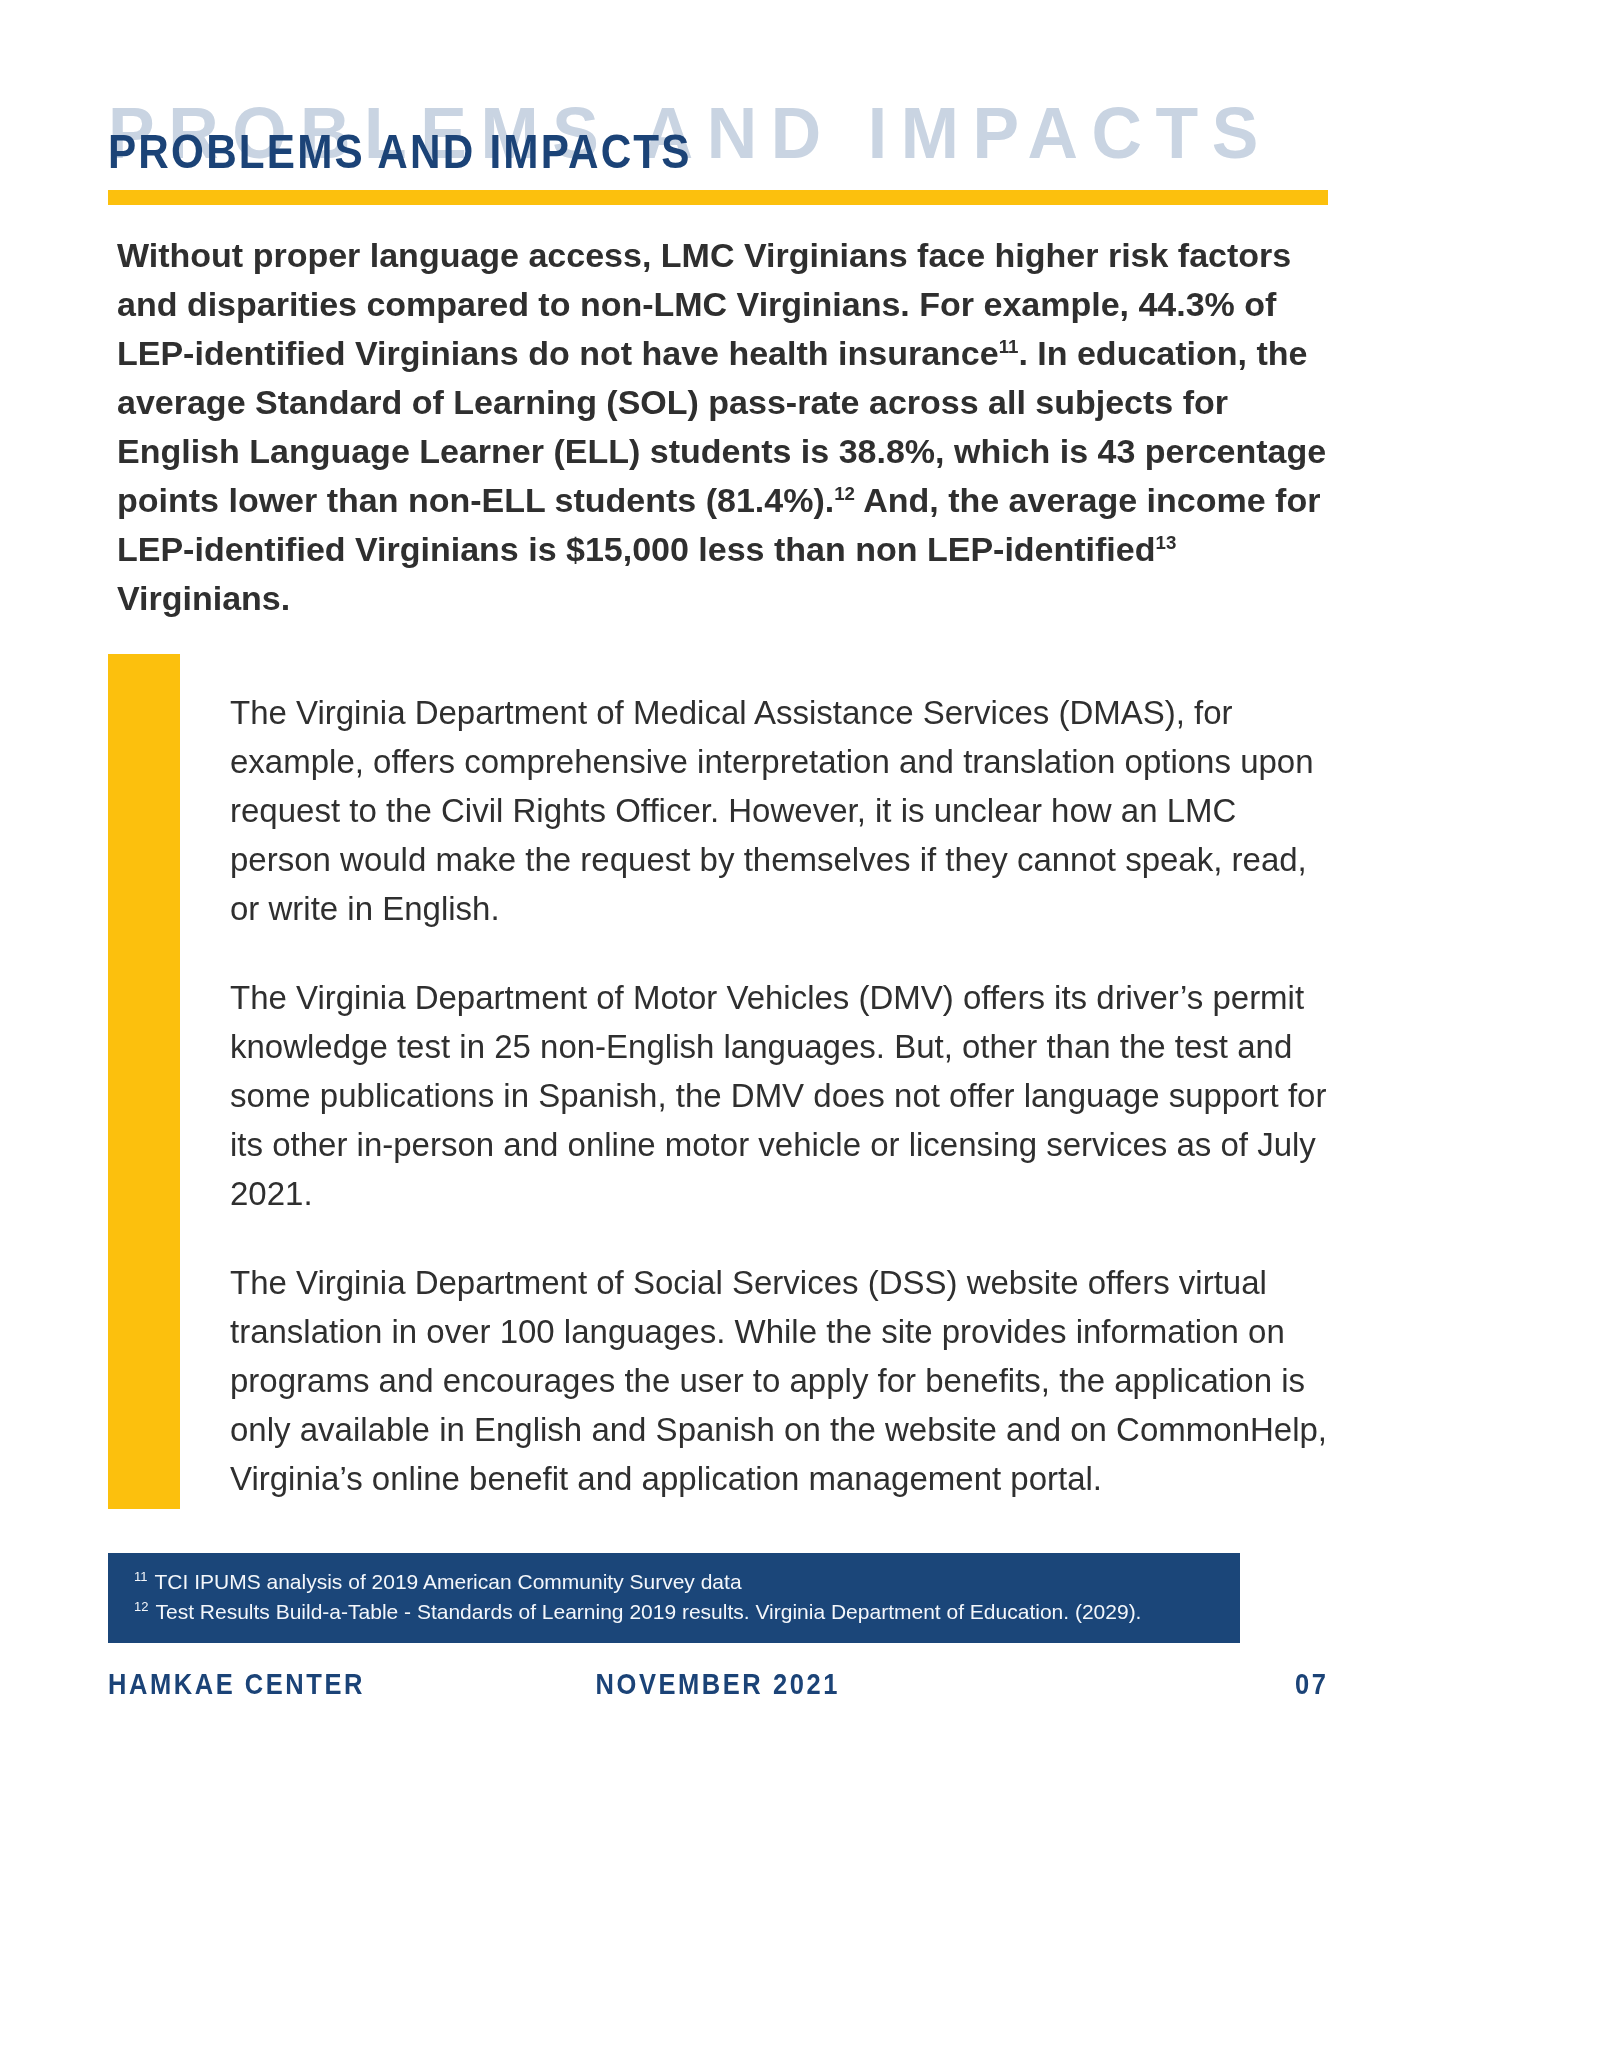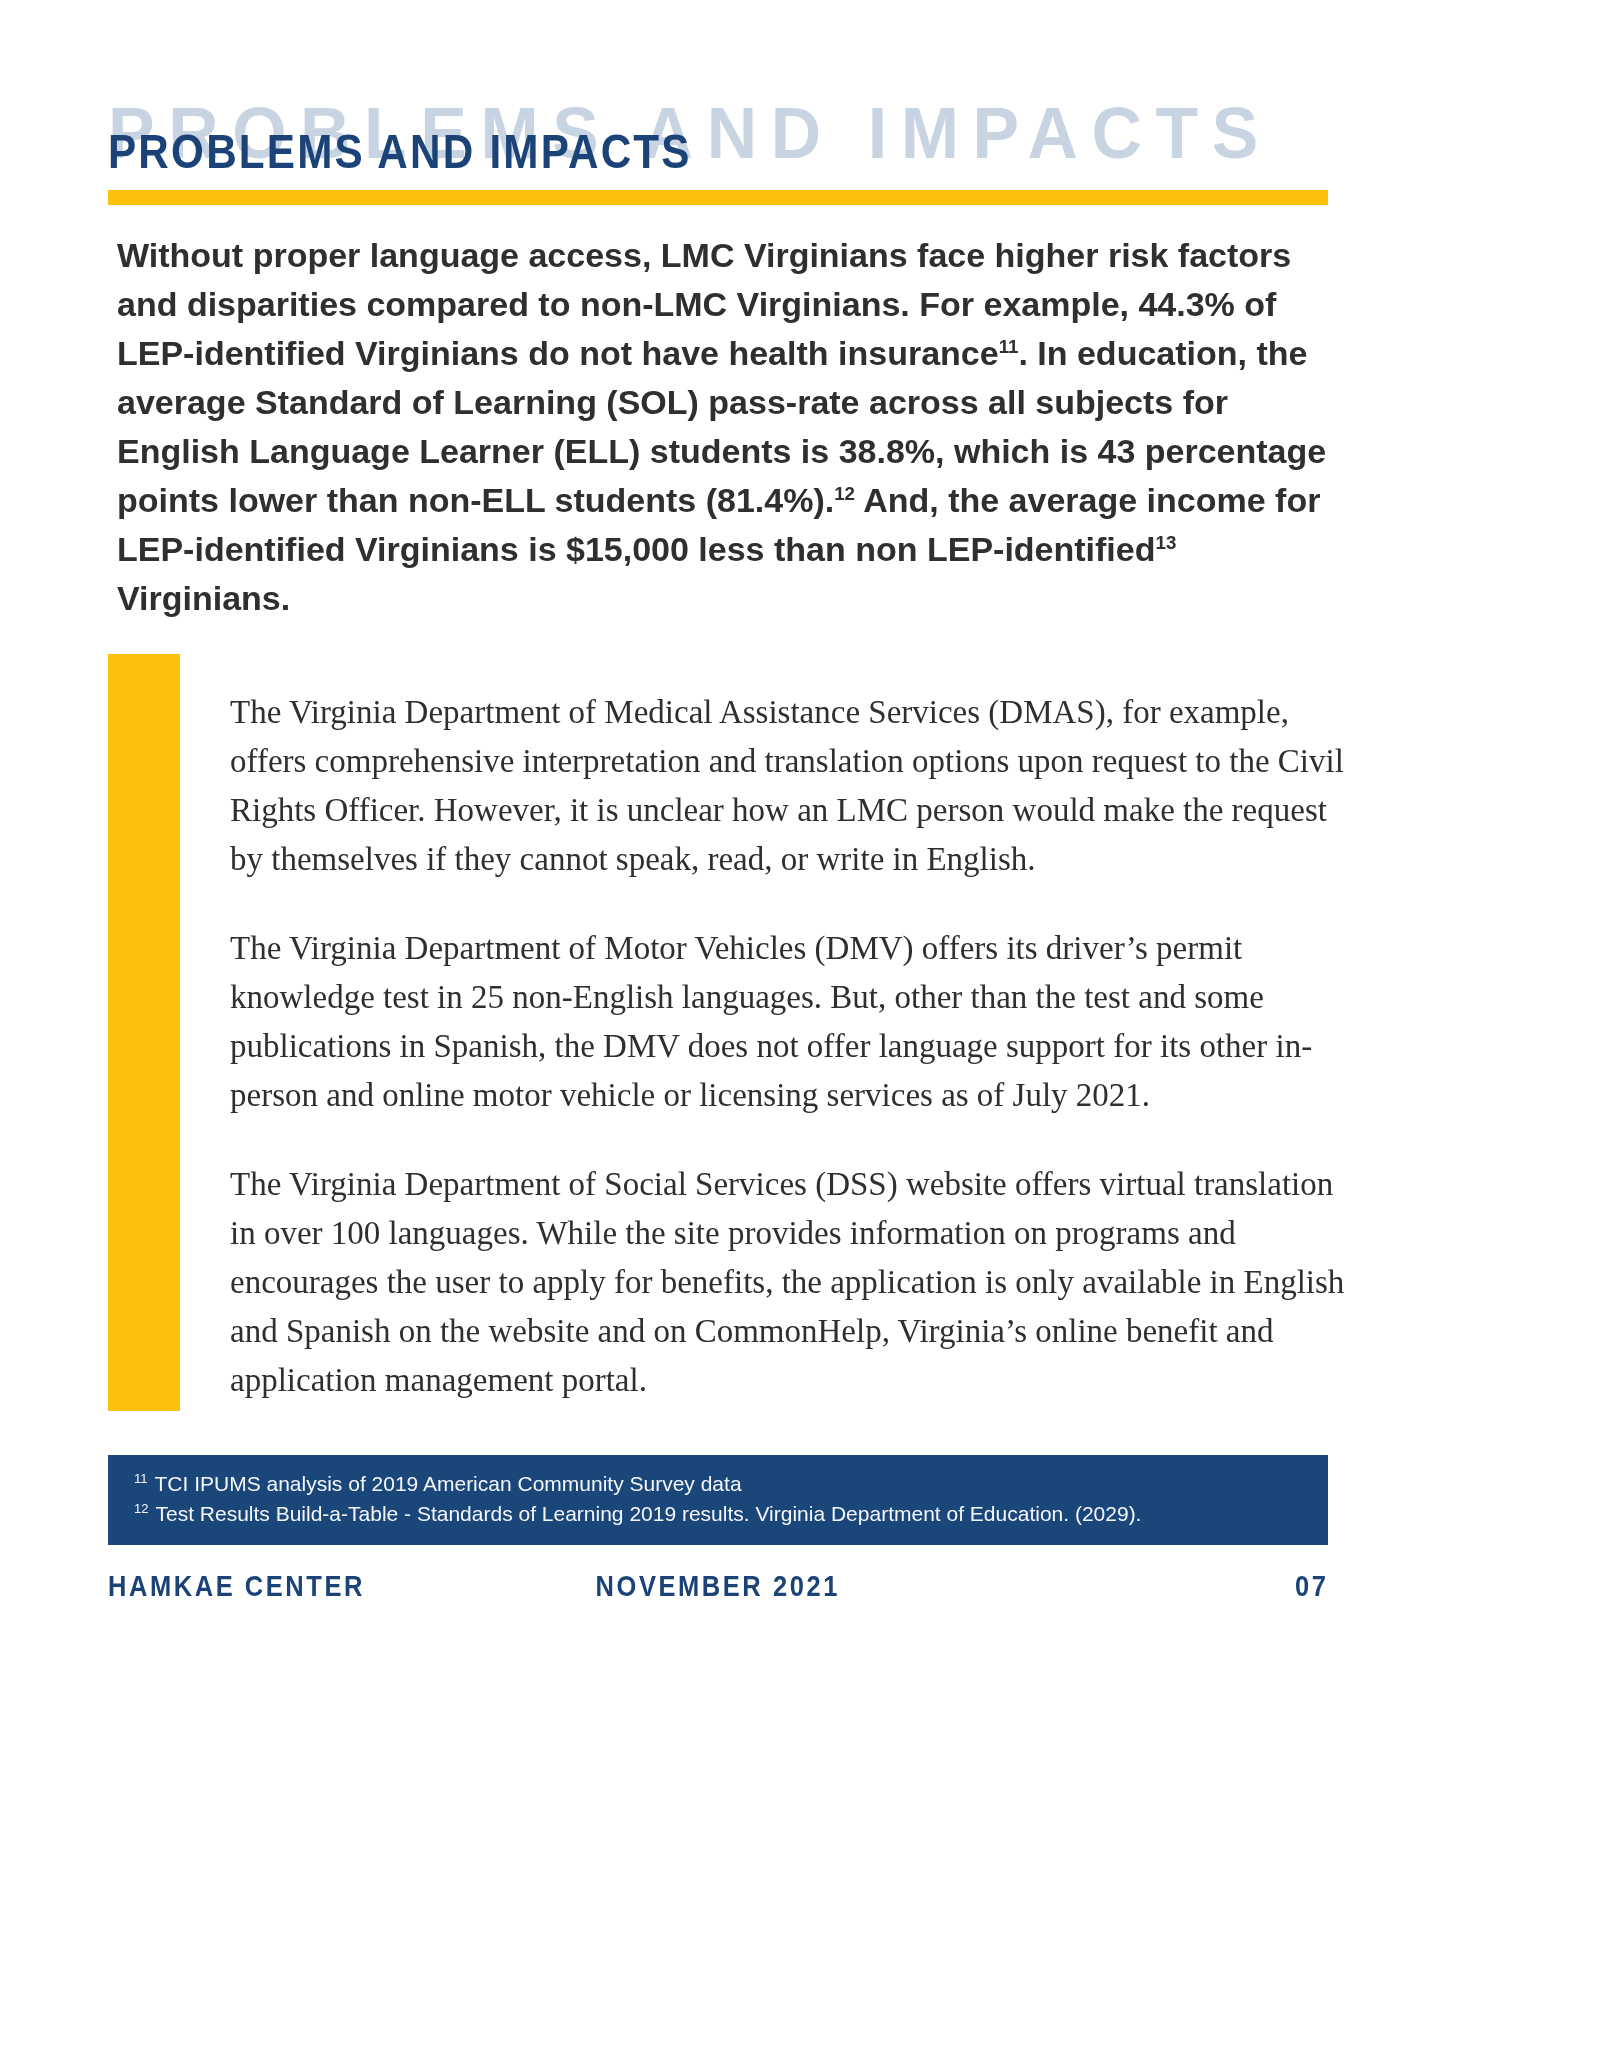--- a/index.html
+++ b/index.html
@@ -45,29 +45,29 @@
     font-size:34px;line-height:49px;font-weight:700;
     color:var(--body-text);
   }
   .body-p.second{margin-top:49px;}
   .body-p sup,.callout-body sup{
     font-size:0.55em;line-height:0;vertical-align:super;
   }
   
   .callout{display:flex;margin-top:31px;}
   .callout-bar{width:72px;background:var(--yellow);flex-shrink:0;}
-  .callout-body{margin-left:50px;width:1115px;padding:34px 0 6px 0;font-family:Liberation Serif, serif;}
+  .callout-body{margin-left:50px;width:1115px;padding:34px 0 6px 0;}
   .callout-body p{
     margin:0 0 40px 0;
     font-size:33px;line-height:49px;color:var(--body-text);
   }
   .callout-body p:last-child{margin-bottom:0;}
   
   .footnotes{
-    margin-top:44px;width:1220px;
+    margin-top:44px;width:1132px;
     background:var(--panel-navy);
     color:#F4F7FB;
     padding:14px 26px 16px 26px;
   }
   .fn-line{font-size:21px;line-height:30px;white-space:nowrap;}
   .fn-line sup{font-size:13px;vertical-align:super;line-height:0;margin-right:7px;}
   
   .footer{
     margin-top:24px;width:1220px;
     display:grid;grid-template-columns:1fr auto 1fr;align-items:baseline;

